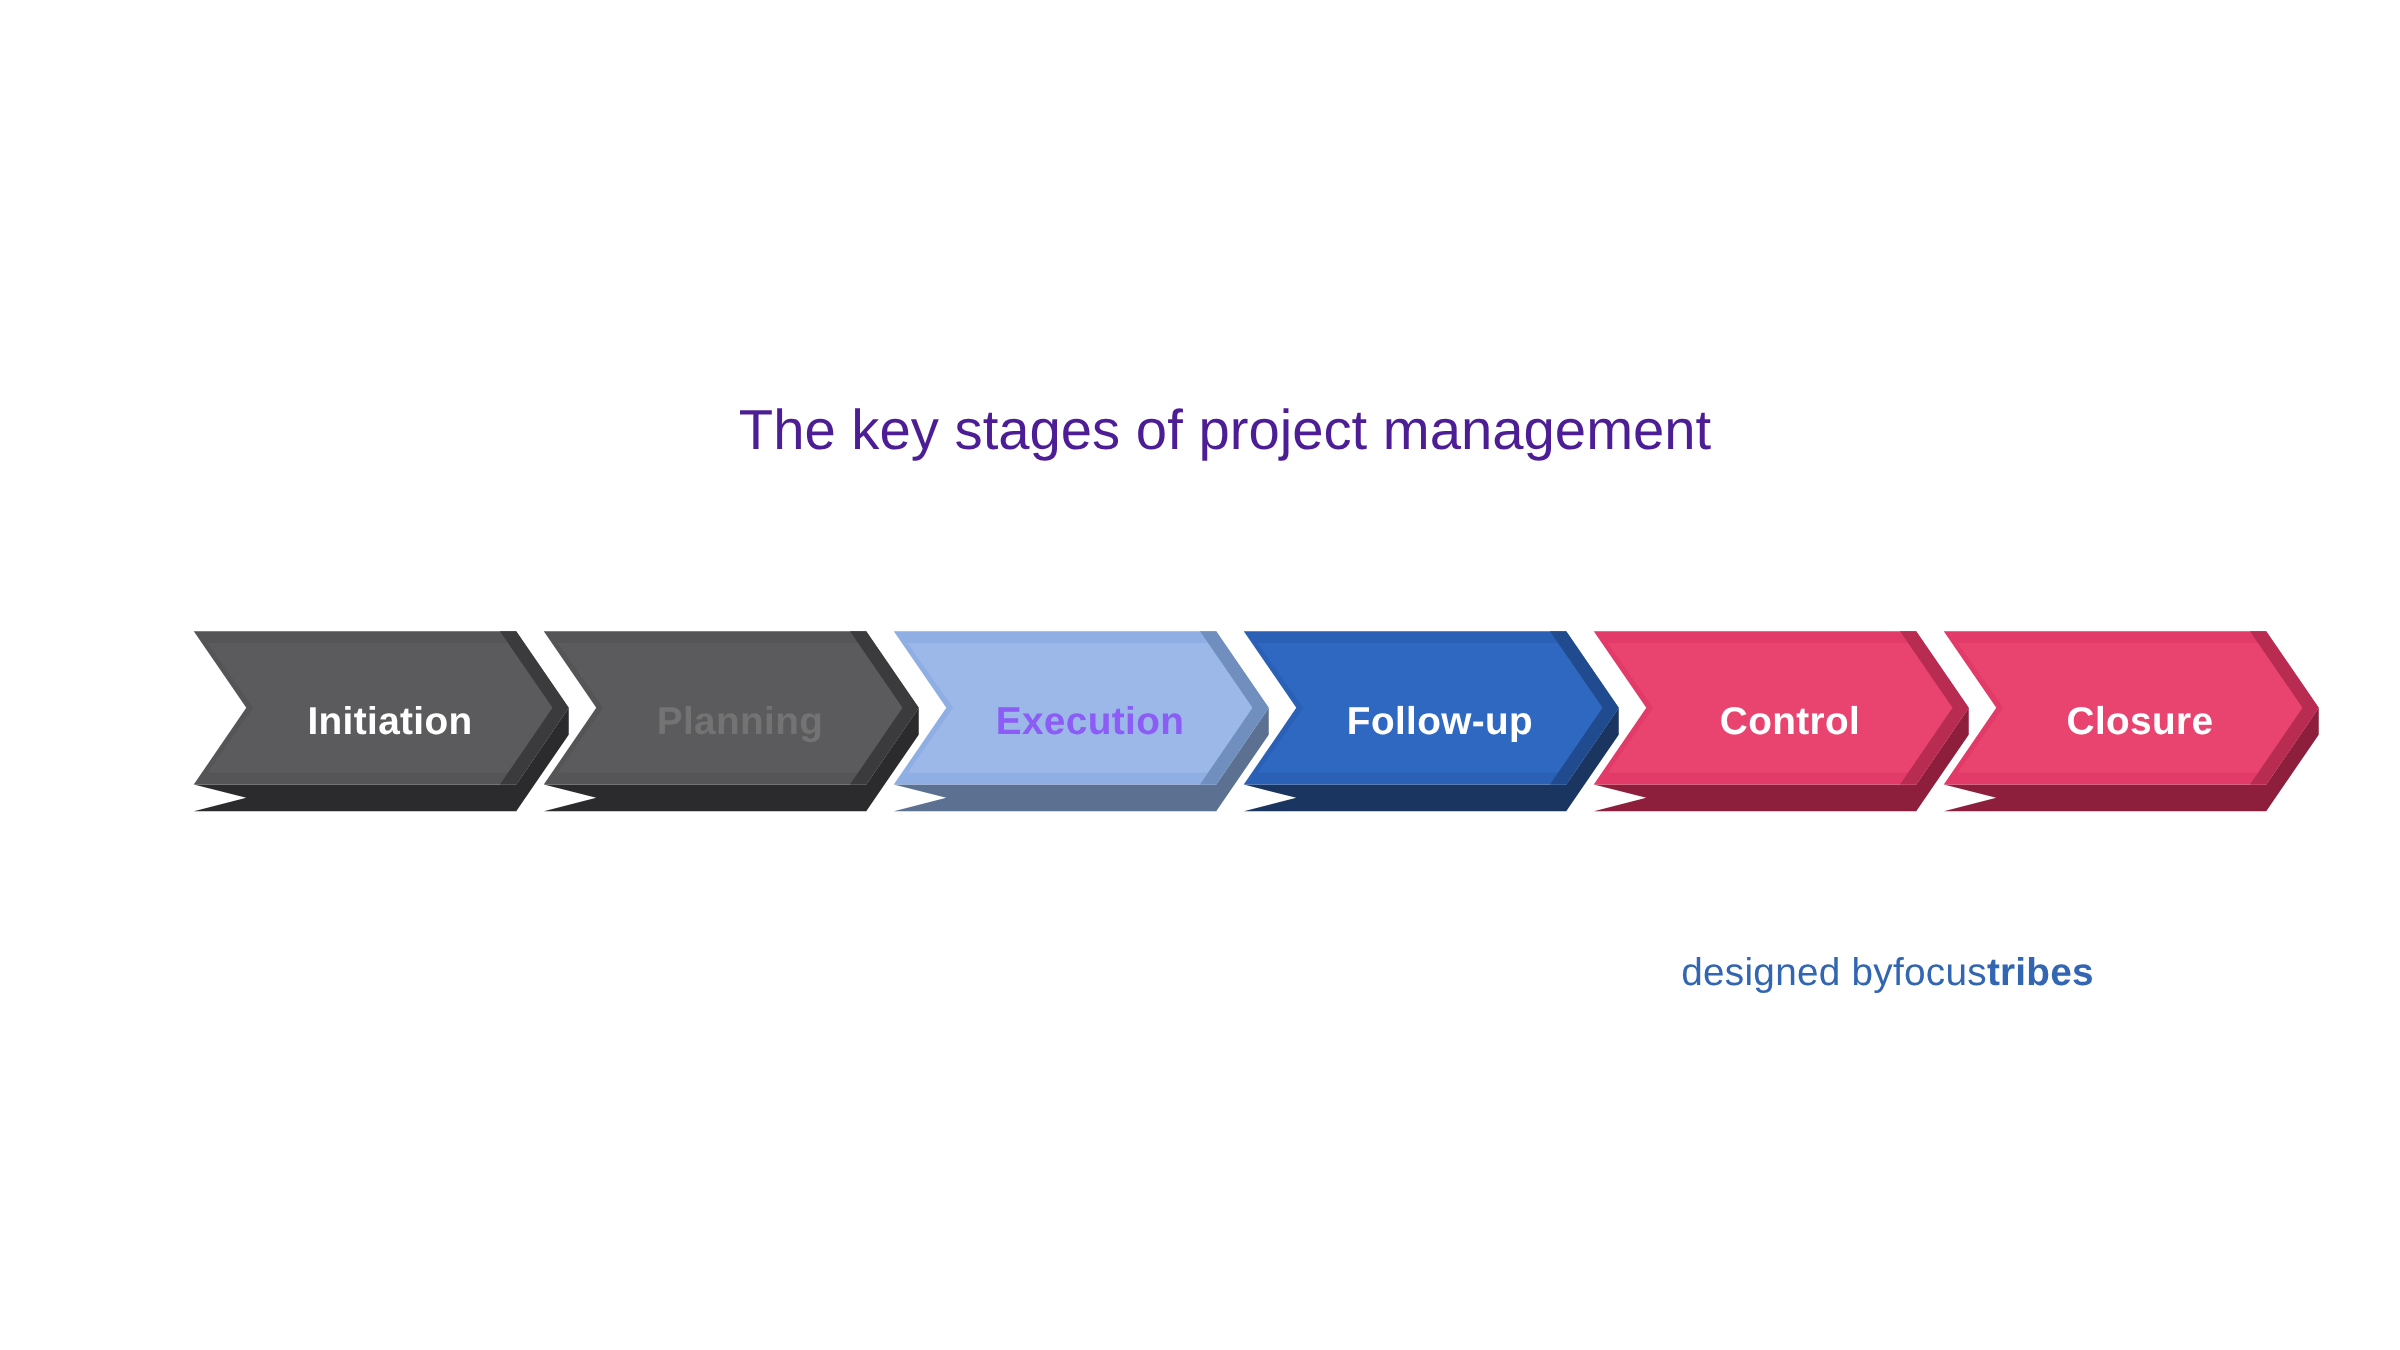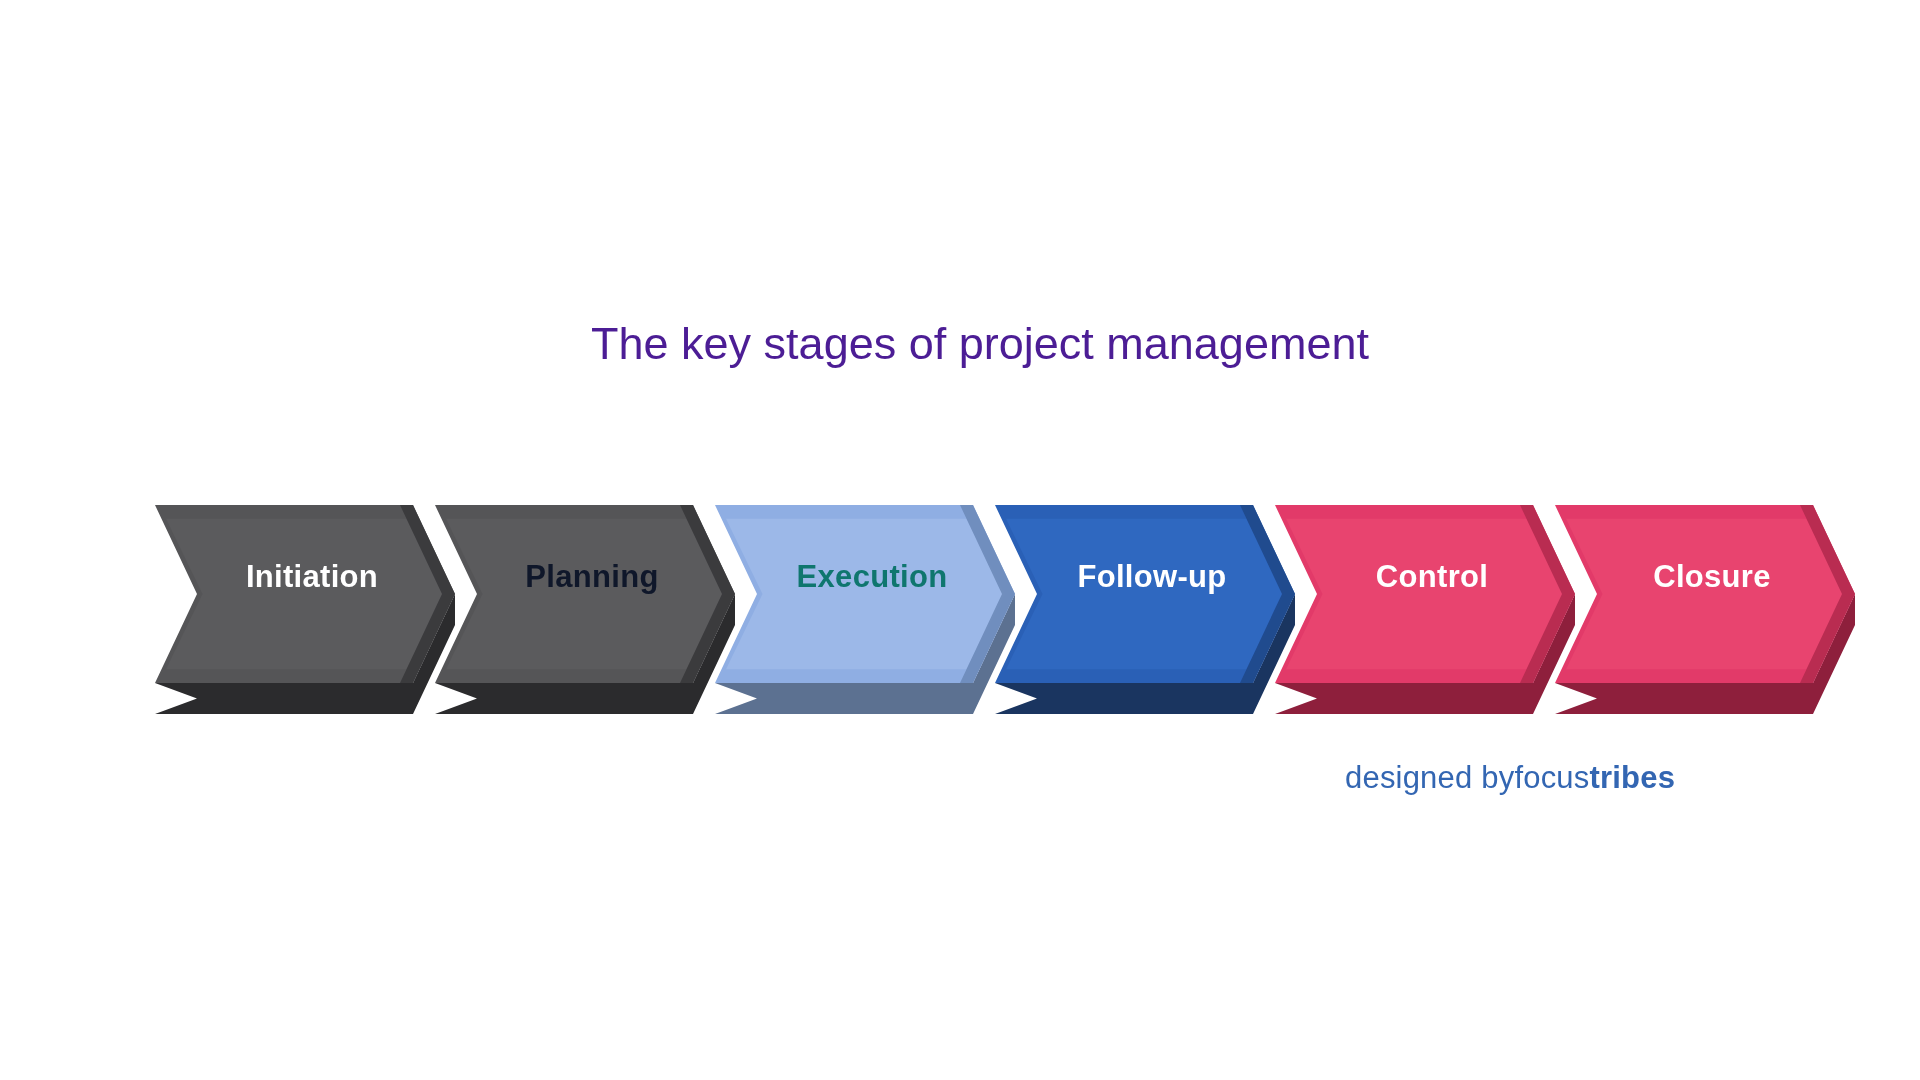--- a/index.html
+++ b/index.html
@@ -29,21 +29,21 @@
     position: absolute;
     left: 155px;
     top: 505px;
     width: 1690px;
     height: 175px;
   }
   .chev {
     position: absolute;
     top: 0;
     width: 300px;
-    height: 209px;
+    height: 144px;
   }
   .chev svg {
     display: block;
     width: 100%;
     height: 100%;
     overflow: visible;
   }
   .chev-label {
     position: absolute;
     left: 0;
@@ -102,30 +102,30 @@
       </svg>
       <div class="chev-label" style="color: rgb(255, 255, 255);">Initiation</div>
     </div>
     <div class="chev" style="left: 280px; z-index: 5;">
       <svg viewBox="0 0 300 168" preserveAspectRatio="none">
         <polygon points="0.0,143.0 258.0,143.0 300.0,71.5 300.0,96.5 258.0,168.0 0.0,168.0 42.0,155.5" fill="#2B2B2D"></polygon>
         <polygon points="0.0,0.0 258.0,0.0 300.0,71.5 258.0,143.0 0.0,143.0 42.0,71.5" fill="#555557"></polygon>
         <polygon points="11.0,11.0 251.4,11.0 290.1,71.5 251.4,132.0 11.0,132.0 47.5,71.5" fill="#5B5B5D"></polygon>
         <polygon points="245.0,0.0 258.0,0.0 300.0,71.5 258.0,143.0 245.0,143.0 287.0,71.5" fill="#3A3A3C" opacity="0.95"></polygon>
       </svg>
-      <div class="chev-label" style="color: #0f172a; text-align: right;">Planning</div>
+      <div class="chev-label" style="color: #737373; text-align: right;">Planning</div>
     </div>
     <div class="chev" style="left: 560px; z-index: 4;">
       <svg viewBox="0 0 300 168" preserveAspectRatio="none">
         <polygon points="0.0,143.0 258.0,143.0 300.0,71.5 300.0,96.5 258.0,168.0 0.0,168.0 42.0,155.5" fill="#5C7191"></polygon>
         <polygon points="0.0,0.0 258.0,0.0 300.0,71.5 258.0,143.0 0.0,143.0 42.0,71.5" fill="#8FAEE3"></polygon>
         <polygon points="11.0,11.0 251.4,11.0 290.1,71.5 251.4,132.0 11.0,132.0 47.5,71.5" fill="#9CB8E8"></polygon>
         <polygon points="245.0,0.0 258.0,0.0 300.0,71.5 258.0,143.0 245.0,143.0 287.0,71.5" fill="#6F8CBC" opacity="0.95"></polygon>
       </svg>
-      <div class="chev-label" style="color: #0f766e;">Execution</div>
+      <div class="chev-label" style="color: #8b5cf6;">Execution</div>
     </div>
     <div class="chev" style="left: 1120px; z-index: 2;">
       <svg viewBox="0 0 300 168" preserveAspectRatio="none">
         <polygon points="0.0,143.0 258.0,143.0 300.0,71.5 300.0,96.5 258.0,168.0 0.0,168.0 42.0,155.5" fill="#8E1F3C"></polygon>
         <polygon points="0.0,0.0 258.0,0.0 300.0,71.5 258.0,143.0 0.0,143.0 42.0,71.5" fill="#E23A69"></polygon>
         <polygon points="11.0,11.0 251.4,11.0 290.1,71.5 251.4,132.0 11.0,132.0 47.5,71.5" fill="#E8446F"></polygon>
         <polygon points="245.0,0.0 258.0,0.0 300.0,71.5 258.0,143.0 245.0,143.0 287.0,71.5" fill="#B62B50" opacity="0.95"></polygon>
       </svg>
       <div class="chev-label" style="color: rgb(255, 255, 255);">Control</div>
     </div>

